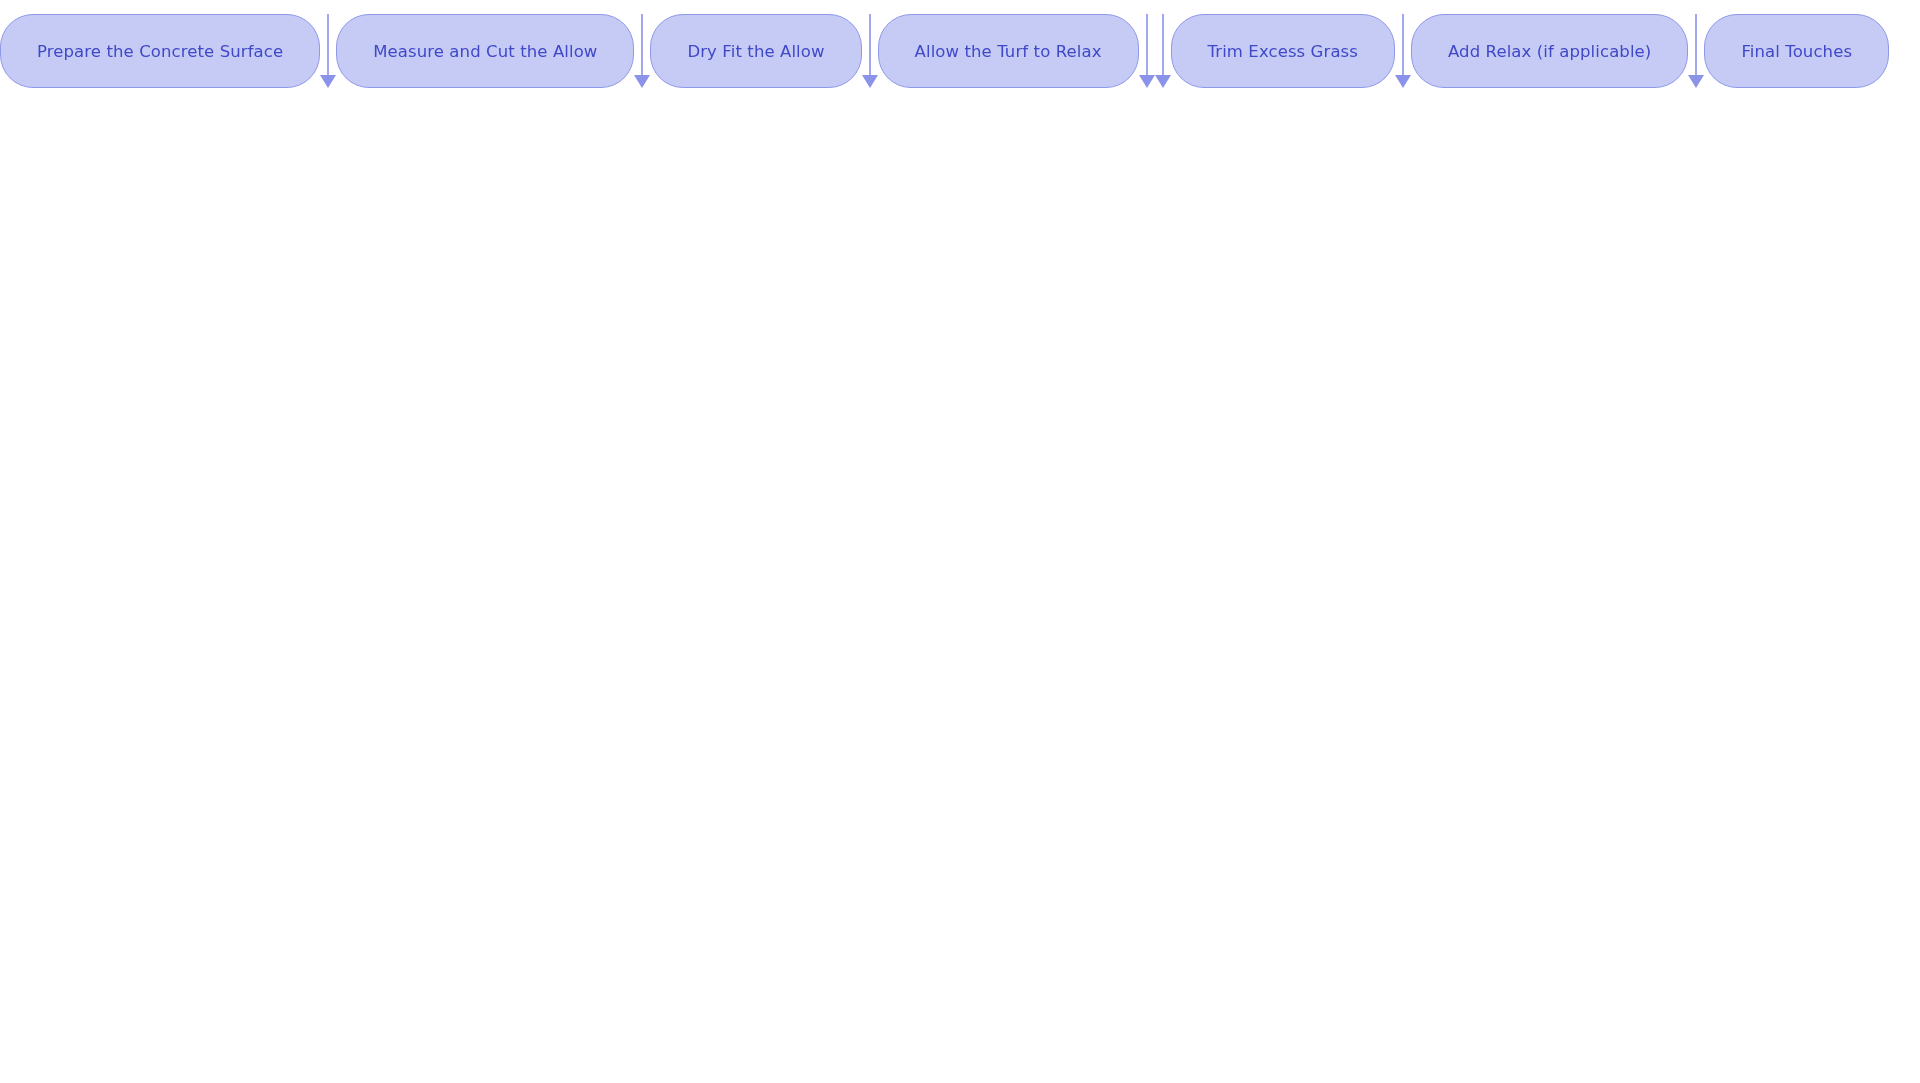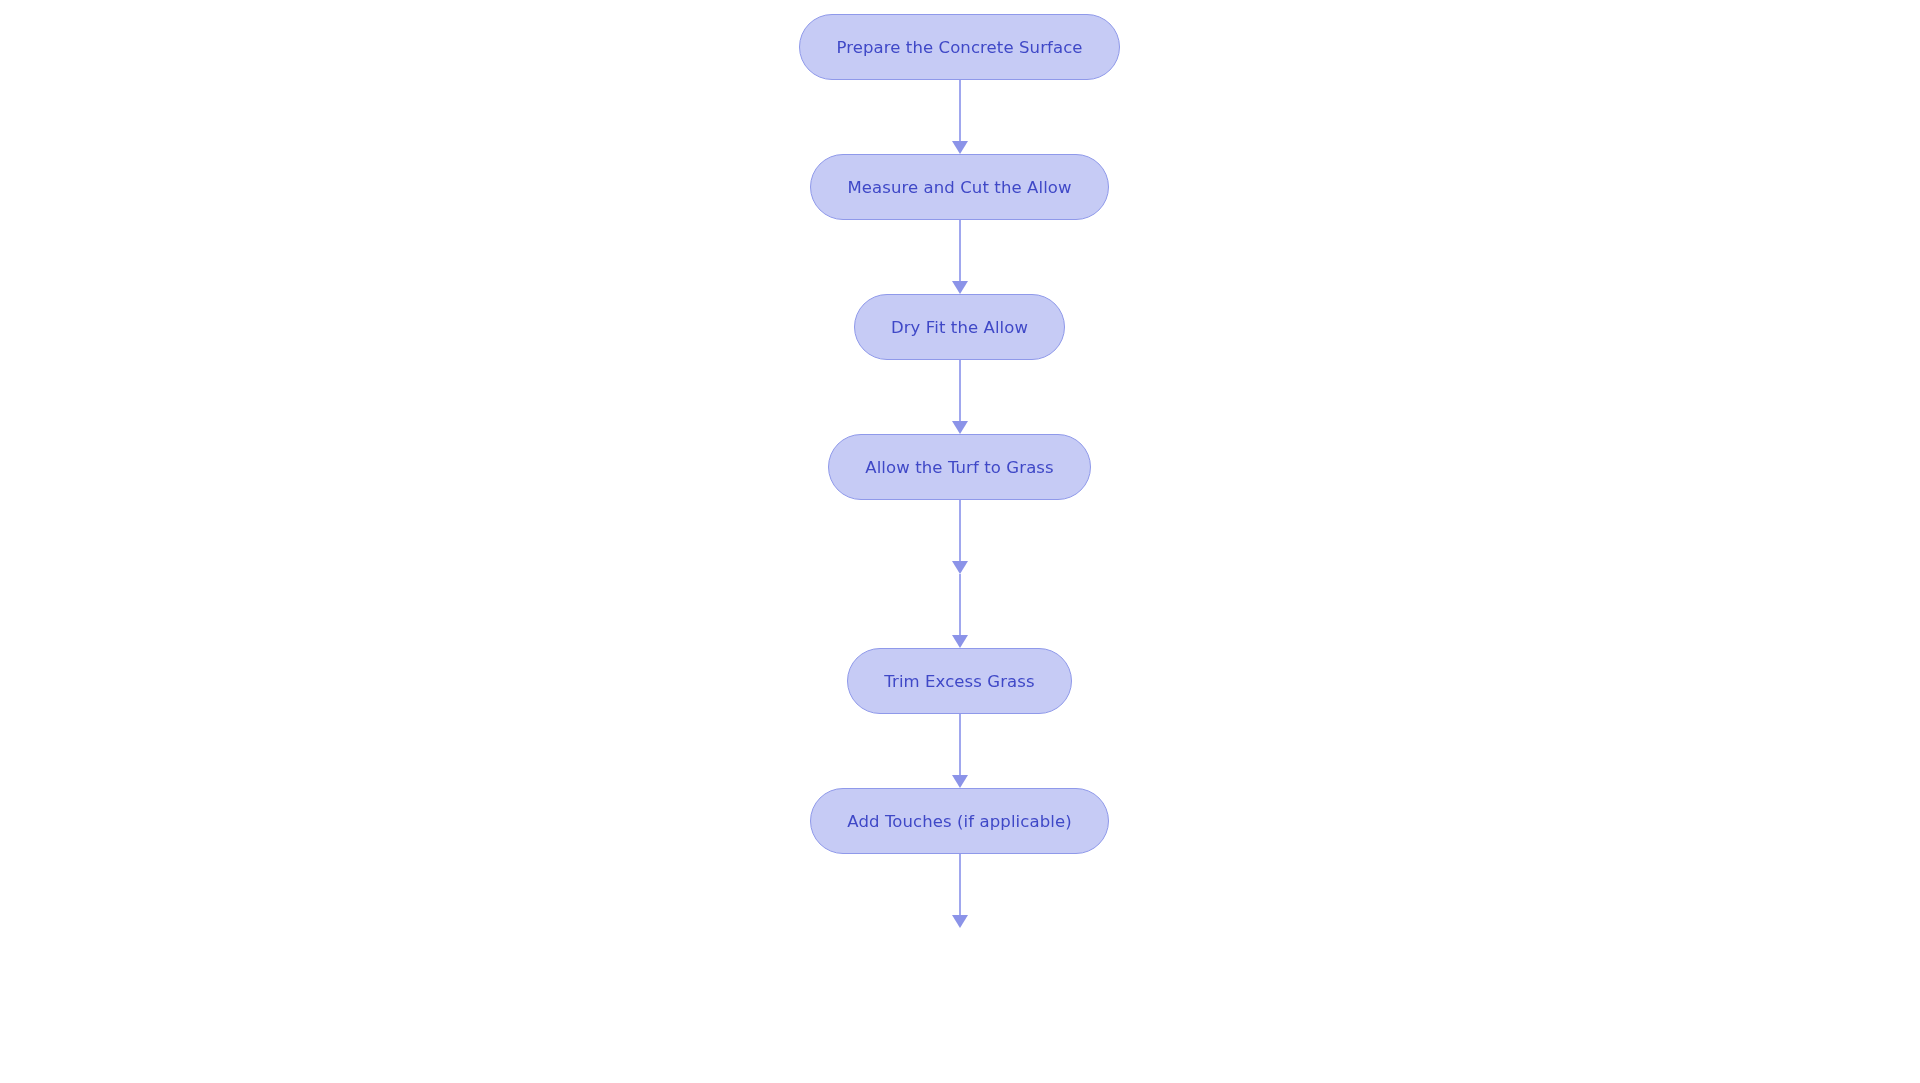--- a/index.html
+++ b/index.html
@@ -22,22 +22,21 @@
     width: 1920px;
     height: 1083px;
     position: relative;
   }
   .flow-column {
     position: absolute;
     left: 0;
     top: 14px;
     width: 1919px; 
     display: flex;
-    flex-direction: column;
-    align-items: center;
+    flex-direction: row;
   }
   .flow-node {
     min-height: 66px;
     padding: 0 36px;
     background: var(--node-fill);
     border: 1.5px solid var(--node-border);
     border-radius: 33px;
     color: var(--node-text);
     font-size: 16.5px;
     display: flex;
@@ -92,21 +91,21 @@
     <div class="flow-node">
       <span>Dry Fit the Allow</span>
     </div>
 
     <div class="connector">
       <div class="line"></div>
       <div class="head"></div>
     </div>
 
     <div class="flow-node">
-      <span>Allow the Turf to Grass</span>
+      <span>Allow the Turf to Relax</span>
     </div>
 
     <div class="connector">
       <div class="line"></div>
       <div class="head"></div>
     </div>
 
 
     <div class="connector">
       <div class="line"></div>
@@ -116,23 +115,26 @@
     <div class="flow-node">
       <span>Trim Excess Grass</span>
     </div>
 
     <div class="connector">
       <div class="line"></div>
       <div class="head"></div>
     </div>
 
     <div class="flow-node">
-      <span>Add Touches (if applicable)</span>
+      <span>Add Relax (if applicable)</span>
     </div>
 
     <div class="connector">
       <div class="line"></div>
       <div class="head"></div>
     </div>
 
+    <div class="flow-node">
+      <span>Final Touches</span>
+    </div>
 
   </div>
 </div>
 
 </body></html>

